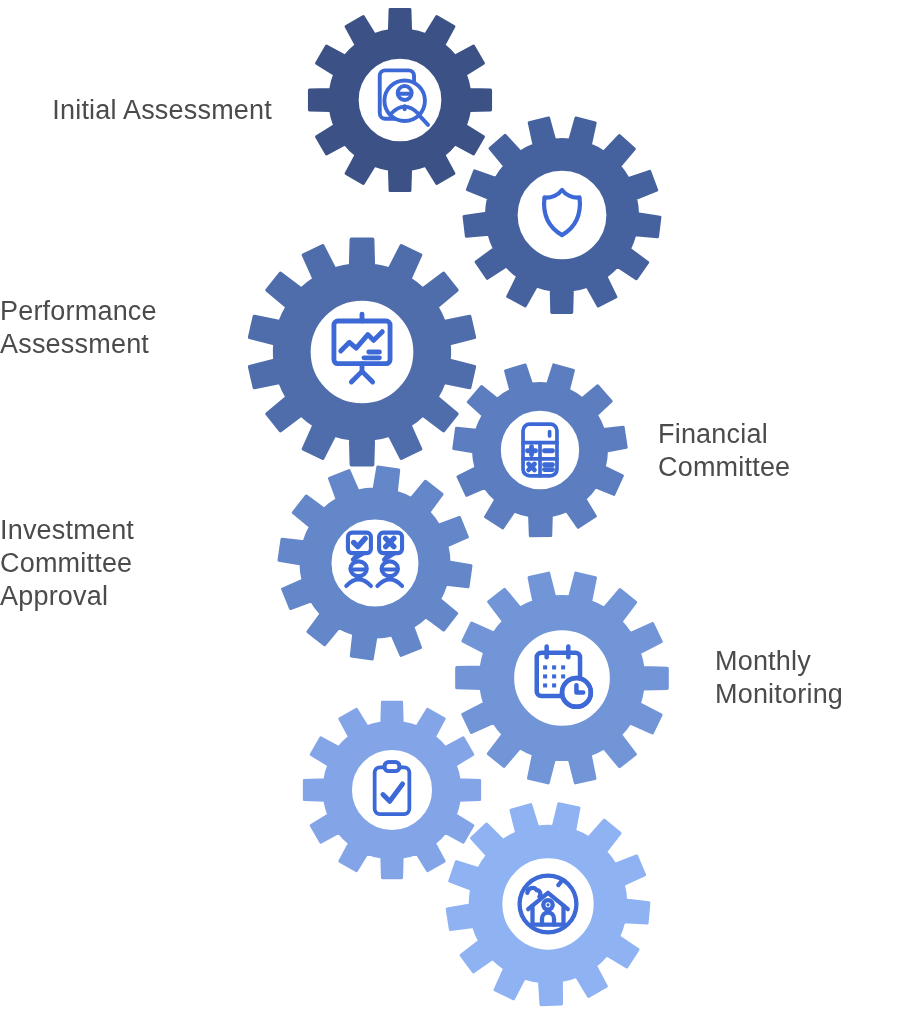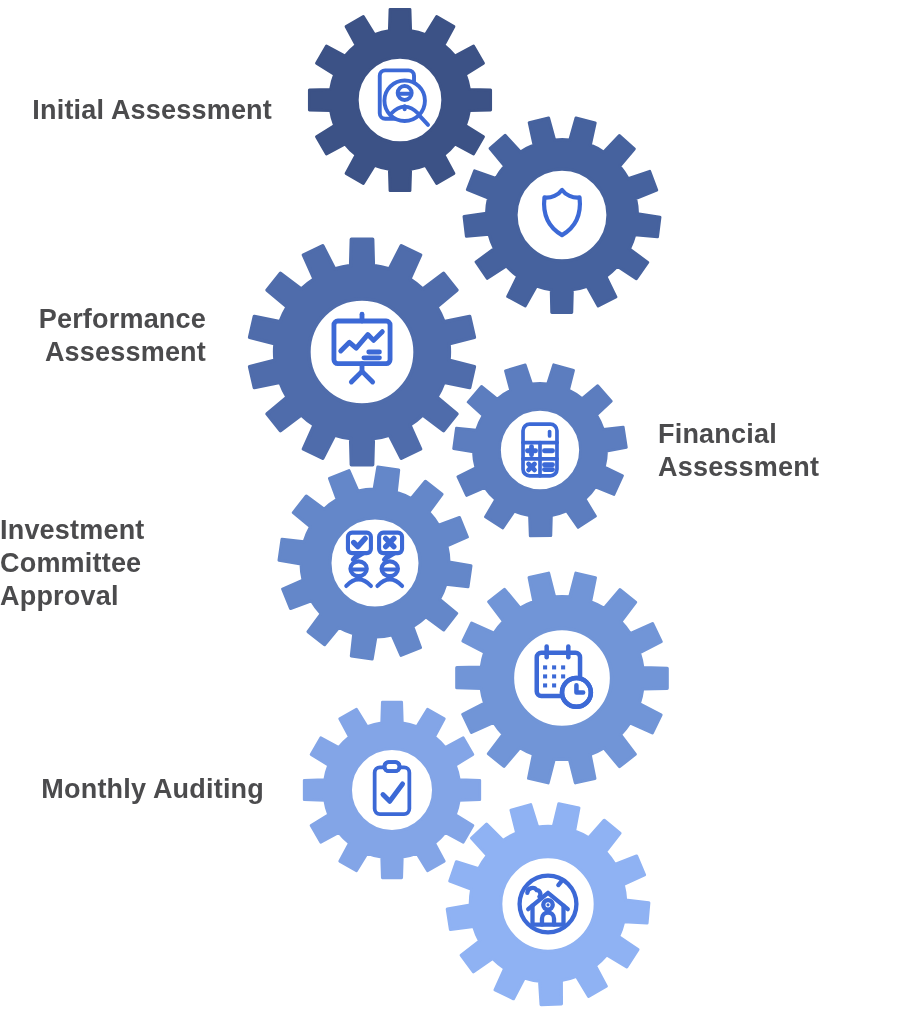--- a/index.html
+++ b/index.html
@@ -7,25 +7,25 @@
   #canvas{position:relative;width:915px;height:1024px;background:var(--bg,#fff);overflow:hidden}
   .gear{position:absolute}
   .gsvg{position:absolute;inset:0;width:100%;height:100%}
   .gear-path{stroke-linejoin:round}
   .icon{position:absolute;left:50%;top:50%;width:41%;height:41%;transform:translate(-50%,-50%)}
   .icon svg{width:100%;height:100%;display:block}
   .icon svg *{stroke:var(--accent,#3c69d6);stroke-width:5;fill:none;stroke-linecap:round;stroke-linejoin:round}
   .icon svg .mask{fill:var(--bg,#fff)}
   .icon svg .dot{fill:var(--accent,#3c69d6);stroke:none}
   .icon svg .bold{stroke-width:6.5}
-  .lbl{position:absolute;font-weight:700;font-size:27px;line-height:33px;letter-spacing:.2px;
+  .lbl{position:absolute;font-weight:400;font-size:27px;line-height:33px;letter-spacing:.2px;
        color:var(--text,#4b4b4d);white-space:pre-line}
   .lbl-1{left:0;top:94px;width:272px;text-align:right}
   .lbl-2{left:692px;top:206px}
-  .lbl-3{left:0;top:303px;width:206px;text-align:right}
+  .lbl-3{left:0;top:295px;width:206px;text-align:left}
   .lbl-4{left:658px;top:418px}
   .lbl-5{left:0;top:514px;width:231px;}
   .lbl-6{left:715px;top:645px}
   .lbl-7{left:0;top:773px;width:264px;text-align:right}
   .lbl-8{left:683px;top:891px}
 </style>
 </head>
 <body>
 
 <div id="canvas">
@@ -93,21 +93,21 @@
         <line class="bold" x1="38.5" y1="45.5" x2="38.5" y2="56.5"></line>
         <line class="bold" x1="56" y1="51" x2="67" y2="51"></line>
         <line class="bold" x1="34.5" y1="69" x2="42.5" y2="77"></line>
         <line class="bold" x1="42.5" y1="69" x2="34.5" y2="77"></line>
         <line class="bold" x1="56" y1="70" x2="67" y2="70"></line>
         <line class="bold" x1="56" y1="76.5" x2="67" y2="76.5"></line>
       </svg>
     </div>
   </div>
   <div class="lbl lbl-4">Financial
-Assessment</div>
+Committee</div>
 
   <div class="gear" style="left: 275px; top: 463px; width: 200px; height: 200px;">
     <svg class="gsvg" viewBox="-100 -100 200 200">
         <path class="gear-path" fill-rule="evenodd" d="M-0.9 -74.0L2.8 -96.0L23.7 -93.0L21.3 -70.9A 74 74 0 0 1 36.2 -64.5L36.2 -64.5L50.4 -81.7L67.0 -68.7L53.9 -50.8A 74 74 0 0 1 63.6 -37.8L63.6 -37.8L84.5 -45.5L92.4 -26.0L72.0 -17.0A 74 74 0 0 1 74.0 -0.9L74.0 -0.9L96.0 2.8L93.0 23.7L70.9 21.3A 74 74 0 0 1 64.5 36.2L64.5 36.2L81.7 50.4L68.7 67.0L50.8 53.9A 74 74 0 0 1 37.8 63.6L37.8 63.6L45.5 84.5L26.0 92.4L17.0 72.0A 74 74 0 0 1 0.9 74.0L0.9 74.0L-2.8 96.0L-23.7 93.0L-21.3 70.9A 74 74 0 0 1 -36.2 64.5L-36.2 64.5L-50.4 81.7L-67.0 68.7L-53.9 50.8A 74 74 0 0 1 -63.6 37.8L-63.6 37.8L-84.5 45.5L-92.4 26.0L-72.0 17.0A 74 74 0 0 1 -74.0 0.9L-74.0 0.9L-96.0 -2.8L-93.0 -23.7L-70.9 -21.3A 74 74 0 0 1 -64.5 -36.2L-64.5 -36.2L-81.7 -50.4L-68.7 -67.0L-50.8 -53.9A 74 74 0 0 1 -37.8 -63.6L-37.8 -63.6L-45.5 -84.5L-26.0 -92.4L-17.0 -72.0A 74 74 0 0 1 -0.9 -74.0Z M 45 0 A 45 45 0 1 0 -45 0 A 45 45 0 1 0 45 0 Z" fill="#6487c9" stroke="#6487c9" stroke-width="3"></path>
       </svg>
     <div class="icon">
       <svg viewBox="0 0 100 100">
         <rect x="17" y="13" width="28" height="25" rx="5"></rect>
         <path d="M30 38 L23 46 L36 38"></path>
         <polyline class="bold" points="24,25 29,30 38,20"></polyline>
@@ -144,35 +144,36 @@
         <rect class="dot" x="39" y="46" width="4.5" height="4.5"></rect>
         <rect class="dot" x="49" y="46" width="4.5" height="4.5"></rect>
         <rect class="dot" x="29" y="56" width="4.5" height="4.5"></rect>
         <rect class="dot" x="39" y="56" width="4.5" height="4.5"></rect>
         <circle class="mask" cx="66" cy="66" r="16"></circle>
         <circle cx="66" cy="66" r="16"></circle>
         <polyline points="66,58 66,66 73.5,66"></polyline>
       </svg>
     </div>
   </div>
+  <div class="lbl lbl-6">Monthly
+Monitoring</div>
 
   <div class="gear" style="left: 300px; top: 698px; width: 184px; height: 184px;">
     <svg class="gsvg" viewBox="-100 -100 200 200">
         <path class="gear-path" fill-rule="evenodd" d="M-11.2 -73.1L-10.5 -95.4L10.5 -95.4L11.2 -73.1A 74 74 0 0 1 26.9 -68.9L26.9 -68.9L38.6 -87.9L56.8 -77.4L46.3 -57.8A 74 74 0 0 1 57.8 -46.3L57.8 -46.3L77.4 -56.8L87.9 -38.6L68.9 -26.9A 74 74 0 0 1 73.1 -11.2L73.1 -11.2L95.4 -10.5L95.4 10.5L73.1 11.2A 74 74 0 0 1 68.9 26.9L68.9 26.9L87.9 38.6L77.4 56.8L57.8 46.3A 74 74 0 0 1 46.3 57.8L46.3 57.8L56.8 77.4L38.6 87.9L26.9 68.9A 74 74 0 0 1 11.2 73.1L11.2 73.1L10.5 95.4L-10.5 95.4L-11.2 73.1A 74 74 0 0 1 -26.9 68.9L-26.9 68.9L-38.6 87.9L-56.8 77.4L-46.3 57.8A 74 74 0 0 1 -57.8 46.3L-57.8 46.3L-77.4 56.8L-87.9 38.6L-68.9 26.9A 74 74 0 0 1 -73.1 11.2L-73.1 11.2L-95.4 10.5L-95.4 -10.5L-73.1 -11.2A 74 74 0 0 1 -68.9 -26.9L-68.9 -26.9L-87.9 -38.6L-77.4 -56.8L-57.8 -46.3A 74 74 0 0 1 -46.3 -57.8L-46.3 -57.8L-56.8 -77.4L-38.6 -87.9L-26.9 -68.9A 74 74 0 0 1 -11.2 -73.1Z M 45 0 A 45 45 0 1 0 -45 0 A 45 45 0 1 0 45 0 Z" fill="#83a5e7" stroke="#83a5e7" stroke-width="3"></path>
       </svg>
     <div class="icon">
       <svg viewBox="0 0 100 100">
         <rect x="27" y="20" width="46" height="62" rx="7"></rect>
         <rect class="mask" x="40" y="13" width="20" height="12" rx="5.5"></rect>
         <rect x="40" y="13" width="20" height="12" rx="5.5"></rect>
         <polyline class="bold" points="38,56 47,65 64,42"></polyline>
       </svg>
     </div>
   </div>
-  <div class="lbl lbl-7">Monthly Auditing</div>
 
   <div class="gear" style="left: 443px; top: 799px; width: 210px; height: 210px;">
     <svg class="gsvg" viewBox="-100 -100 200 200">
         <path class="gear-path" fill-rule="evenodd" d="M5.1 -73.8L10.3 -95.4L29.4 -91.4L25.3 -69.5A 74 74 0 0 1 38.8 -63.0L38.8 -63.0L53.5 -79.7L68.5 -67.3L54.8 -49.8A 74 74 0 0 1 63.7 -37.7L63.7 -37.7L84.4 -45.7L91.9 -27.7L71.6 -18.6A 74 74 0 0 1 73.9 -3.8L73.9 -3.8L96.0 -1.2L94.3 18.1L72.1 16.8A 74 74 0 0 1 67.2 31.0L67.2 31.0L85.6 43.5L75.0 59.9L56.0 48.4A 74 74 0 0 1 45.1 58.7L45.1 58.7L55.5 78.3L38.6 87.9L27.1 68.8A 74 74 0 0 1 12.7 72.9L12.7 72.9L12.8 95.1L-6.6 95.8L-8.0 73.6A 74 74 0 0 1 -22.6 70.5L-22.6 70.5L-32.9 90.2L-50.4 81.7L-41.2 61.4A 74 74 0 0 1 -52.8 51.9L-52.8 51.9L-71.0 64.6L-82.6 48.9L-65.1 35.2A 74 74 0 0 1 -70.8 21.4L-70.8 21.4L-92.9 24.2L-95.9 4.9L-74.0 1.0A 74 74 0 0 1 -72.7 -14.0L-72.7 -14.0L-93.5 -21.8L-87.2 -40.2L-66.0 -33.5A 74 74 0 0 1 -57.8 -46.2L-57.8 -46.2L-72.7 -62.7L-58.5 -76.1L-42.8 -60.4A 74 74 0 0 1 -29.8 -67.7L-29.8 -67.7L-35.2 -89.3L-16.5 -94.6L-9.9 -73.3A 74 74 0 0 1 5.1 -73.8Z M 45 0 A 45 45 0 1 0 -45 0 A 45 45 0 1 0 45 0 Z" fill="#8fb2f3" stroke="#8fb2f3" stroke-width="3"></path>
       </svg>
     <div class="icon">
       <svg viewBox="0 0 100 100">
         <circle cx="50" cy="50" r="33"></circle>
         <path d="M26 37 a6 6 0 0 1 11 -3 a4.5 4.5 0 0 1 3 7.5"></path>
         <line x1="62" y1="28" x2="67" y2="22"></line>

